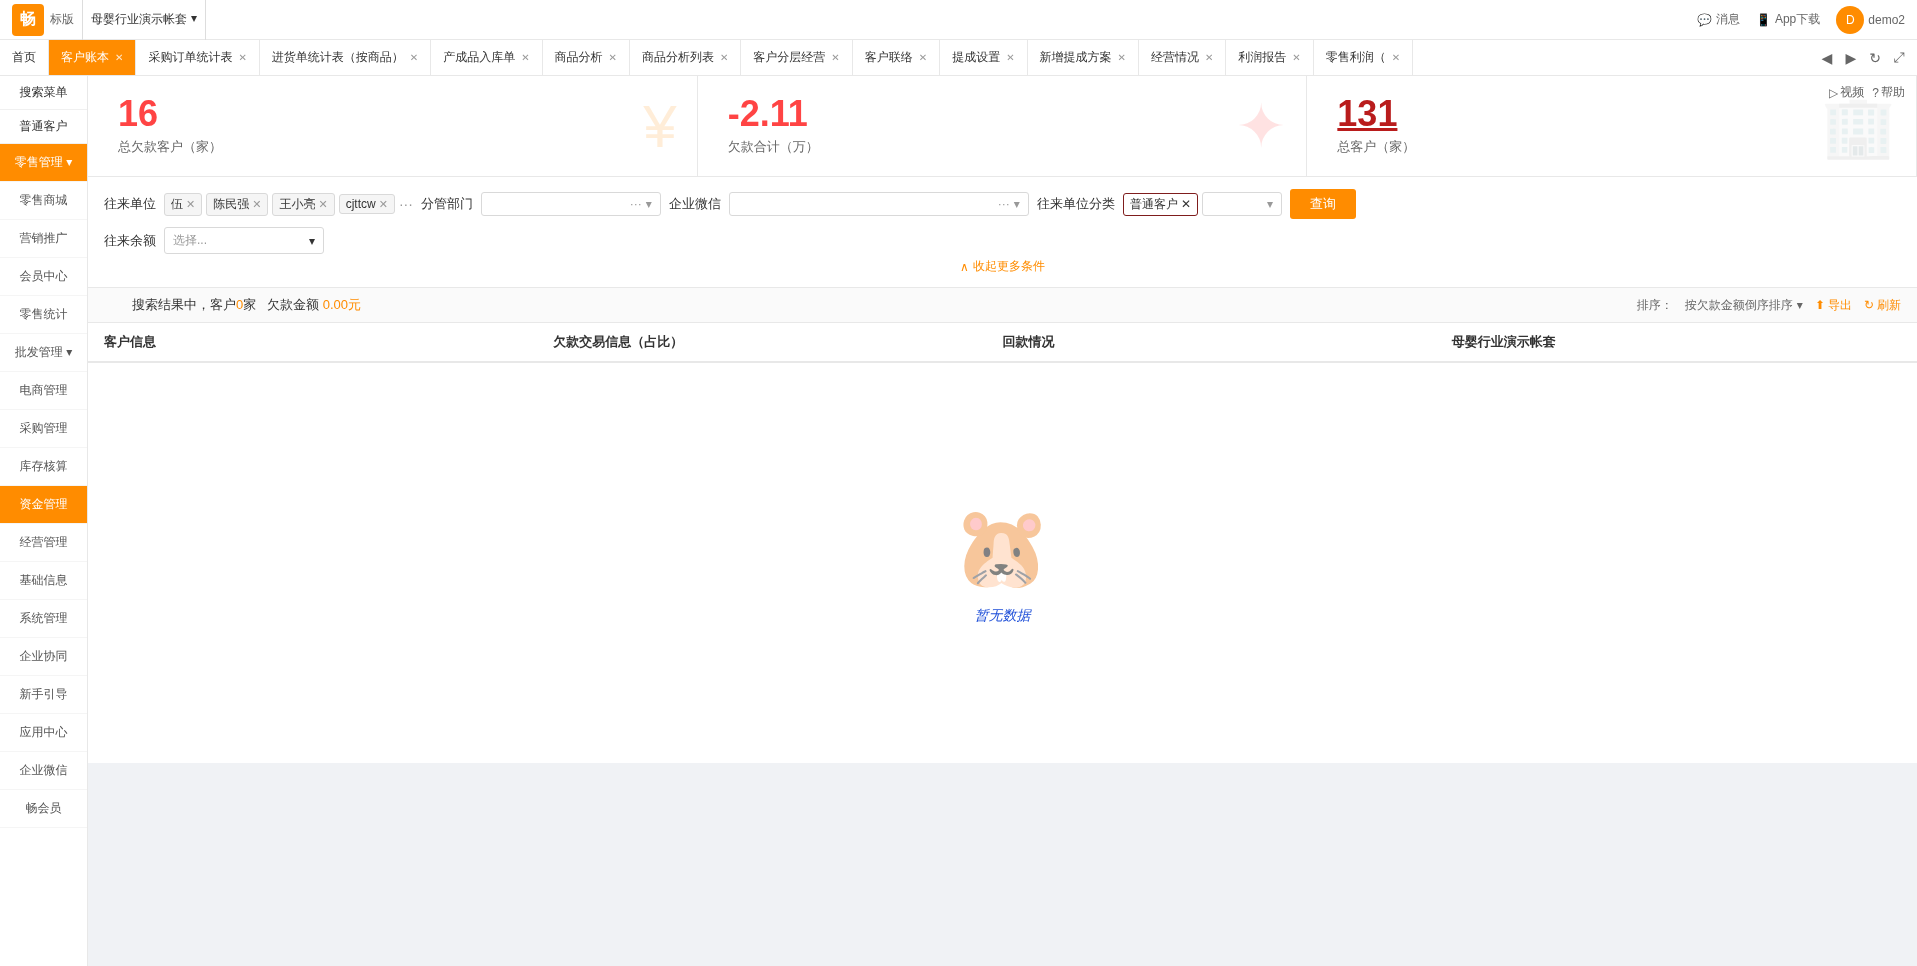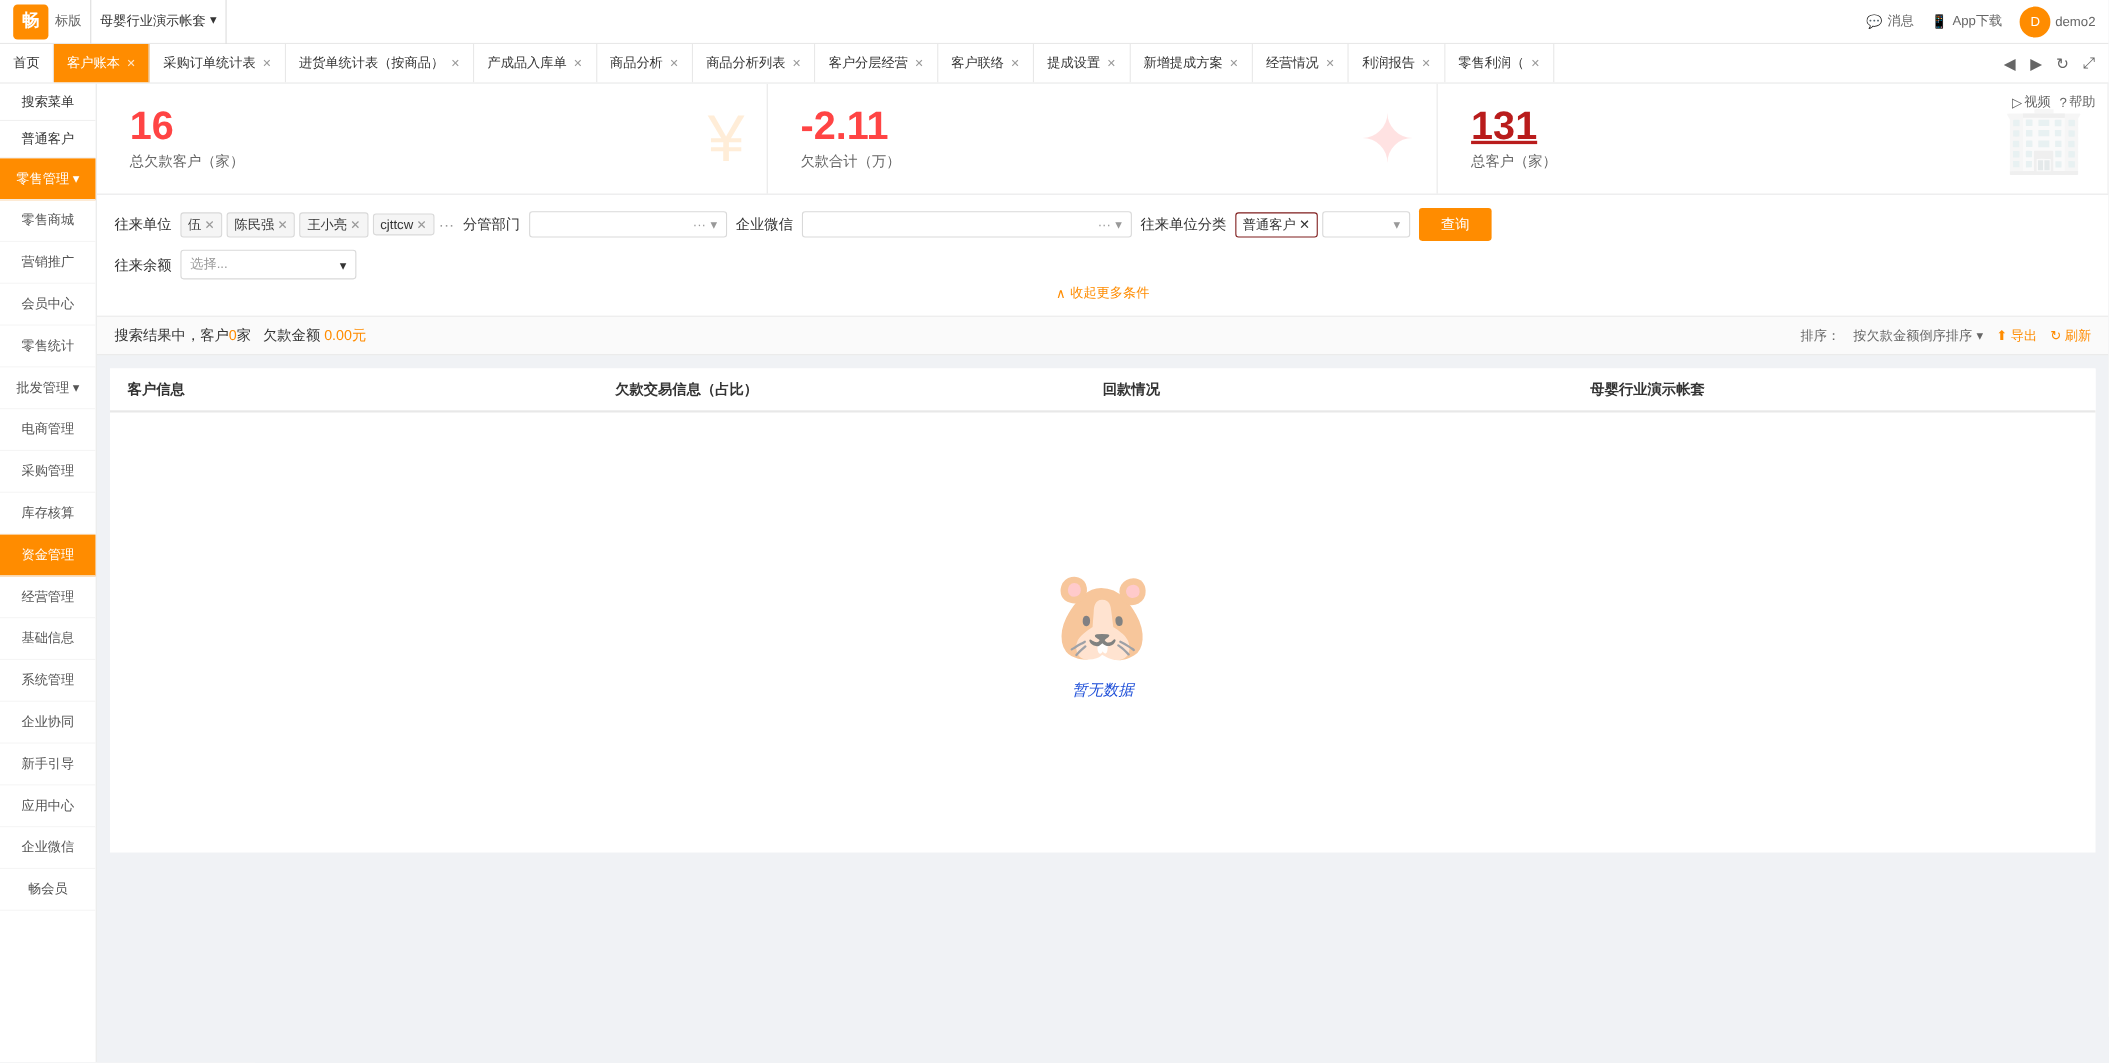--- a/index.html
+++ b/index.html
@@ -62,28 +62,28 @@
     .filter-tag .remove { color: #999; cursor: pointer; font-size: 11px; }
     .filter-more { color: #999; cursor: pointer; font-size: 14px; }
     .filter-select { display: flex; align-items: center; gap: 4px; padding: 4px 8px; border: 1px solid #d9d9d9; border-radius: 3px; min-width: 200px; font-size: 12px; color: #999; cursor: pointer; background: white; }
     .filter-select-wide { min-width: 300px; }
     .filter-chevron { color: #999; }
     .filter-dots { color: #999; cursor: pointer; }
     .collapse-btn { display: flex; align-items: center; gap: 4px; color: #ff8c00; font-size: 12px; cursor: pointer; justify-content: center; margin-top: 4px; }
 
     
     .search-result-bar { background: #fafafa; padding: 8px 16px; display: flex; align-items: center; justify-content: space-between; border-bottom: 1px solid #e8e8e8; }
-    .search-result-text { font-size: 13px; color: #333; }
+    .search-result-text { font-size: 13px; color: #333; margin-left: 28px; }
     .search-result-text span { color: #ff8c00; }
     .search-actions { display: flex; align-items: center; gap: 12px; font-size: 12px; color: #666; }
     .search-sort { display: flex; align-items: center; gap: 4px; cursor: pointer; }
     .search-action-btn { display: flex; align-items: center; gap: 3px; cursor: pointer; color: #ff8c00; }
 
     
-    .table-wrapper { background: #fff; margin: 12px; }
+    .table-wrapper { background: #fff; margin: 0; }
     .table-header { display: grid; grid-template-columns: 2fr 2fr 2fr 2fr; padding: 10px 16px; border-bottom: 2px solid #e8e8e8; background: #fff; }
     .table-header-cell { font-size: 13px; font-weight: bold; color: #333; }
     .table-body { min-height: 400px; display: flex; align-items: center; justify-content: center; flex-direction: column; }
     .empty-state { display: flex; flex-direction: column; align-items: center; padding: 60px 0; }
     .empty-icon { font-size: 80px; color: #ffccaa; opacity: 0.6; }
     .empty-text { font-size: 14px; color: #1d4ed8; margin-top: 12px; font-style: italic; }
 
     
     .query-btn { background: #ff8c00; color: white; border: none; padding: 6px 20px; border-radius: 3px; font-size: 13px; cursor: pointer; }
 

